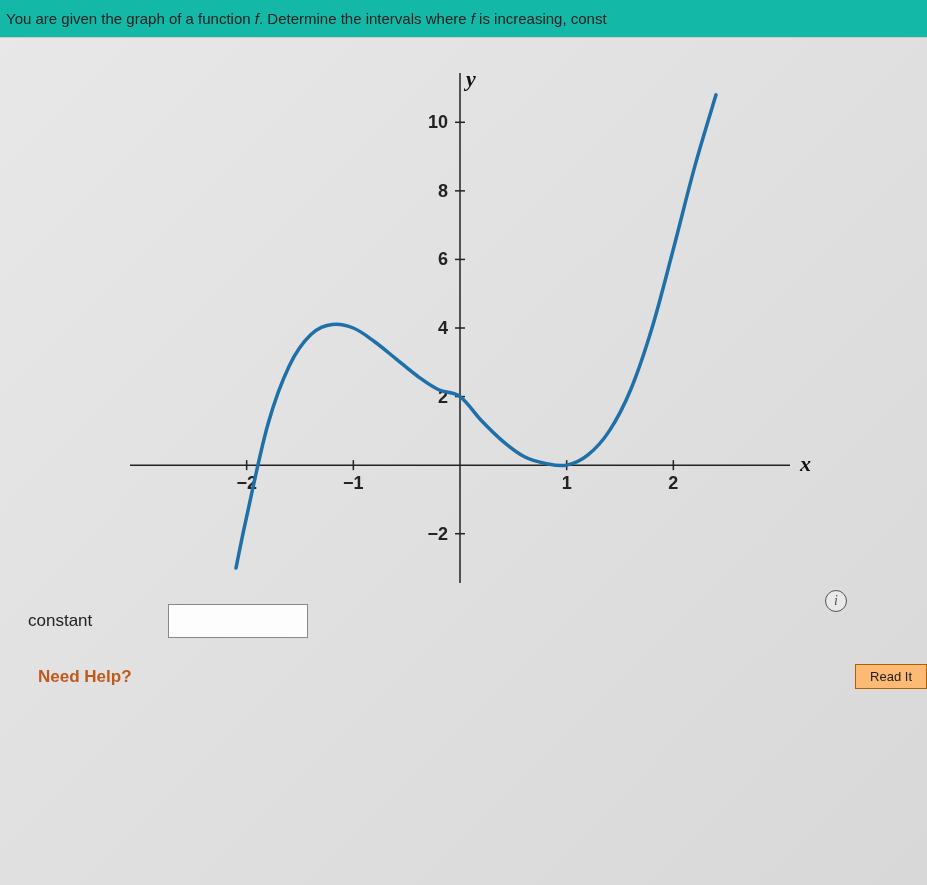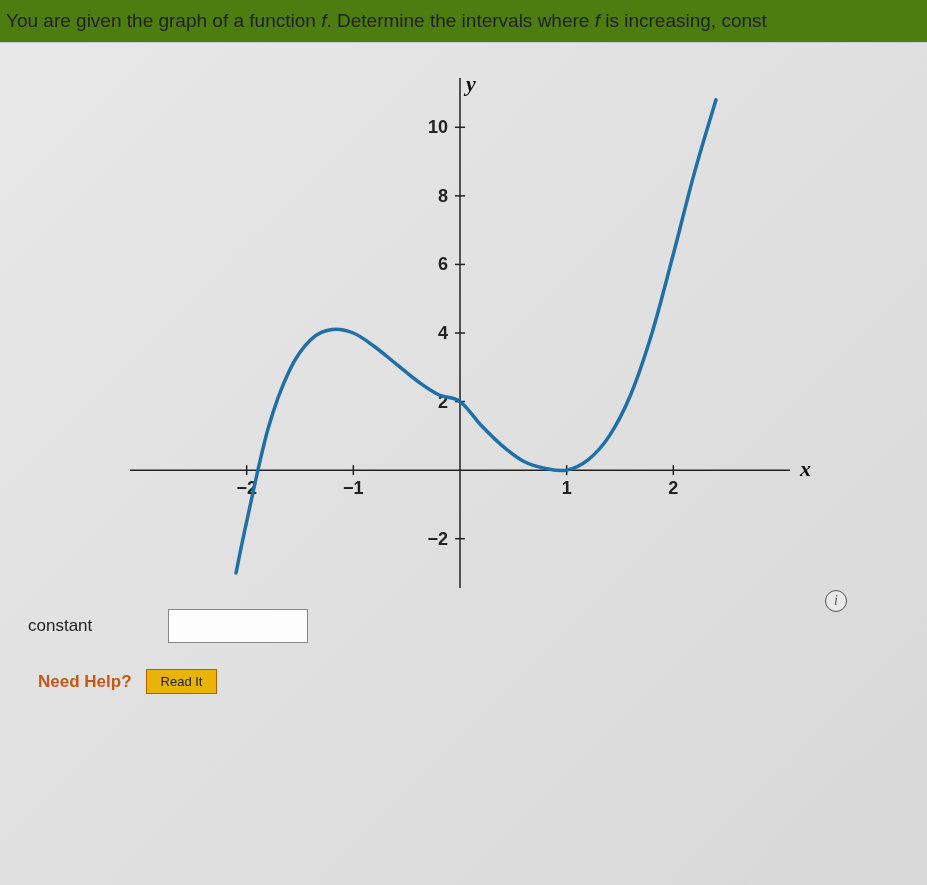--- a/index.html
+++ b/index.html
@@ -7,23 +7,23 @@
     margin: 0;
     padding: 0;
     font-family: Arial, Helvetica, sans-serif;
     background: linear-gradient(135deg, #e8e8e8 0%, #d8d8d8 100%);
     width: 927px;
     height: 885px;
     overflow: hidden;
     position: relative;
   }
   .question-bar {
-    background: #4d7c0f;
+    background: #14b8a6;
     padding: 10px 6px;
-    font-size: 19px;
+    font-size: 15px;
     color: #222;
     border-bottom: 1px solid #ccc;
     white-space: nowrap;
     overflow: hidden;
   }
   .question-bar .fn { font-style: italic; }
   .chart-wrap {
     position: relative;
     width: 720px;
     height: 540px;
@@ -63,29 +63,30 @@
     height: 34px;
     border: 1px solid #888;
     background: #fdfdfd;
   }
   .help-row {
     margin-left: 38px;
     margin-top: 18px;
     display: flex;
     align-items: center;
     gap: 14px;
+    justify-content: space-between;
   }
   .help-label {
     color: #c05a1a;
     font-weight: bold;
     font-size: 17px;
   }
   .read-btn {
     border: 1px solid #b06000;
-    background: #eab308;
+    background: #fdba74;
     color: #222;
     font-size: 13px;
     padding: 4px 14px;
     cursor: pointer;
     font-family: Arial, sans-serif;
   }
   .info-icon {
     position: absolute;
     right: 80px;
     top: 590px;

